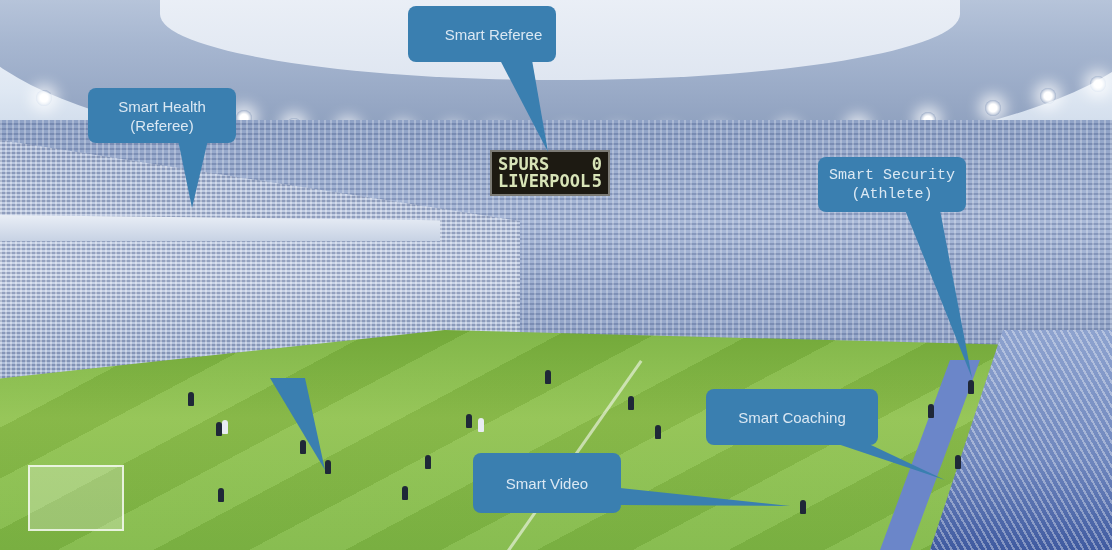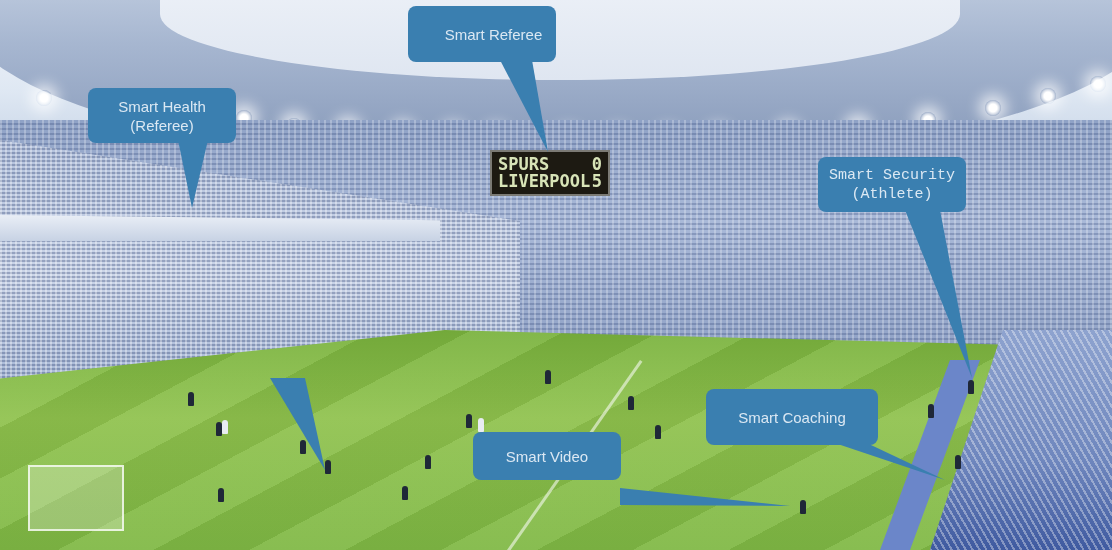--- a/index.html
+++ b/index.html
@@ -179,16 +179,16 @@
     <span>Smart Health</span>
     <span>(Referee)</span>
   </div>
   <div class="callout" style="left:818px;top:157px;width:148px;height:55px;font-family:Liberation Mono, monospace;">
     <span>Smart Security</span>
     <span>(Athlete)</span>
   </div>
   <div class="callout" style="left:706px;top:389px;width:172px;height:56px;">
     <span>Smart Coaching</span>
   </div>
-  <div class="callout" style="left:473px;top:432px;width:148px;height:48px;">
+  <div class="callout" style="left:473px;top:453px;width:148px;height:60px;">
     <span>Smart Video</span>
   </div>
 </div>
 
 </body></html>

